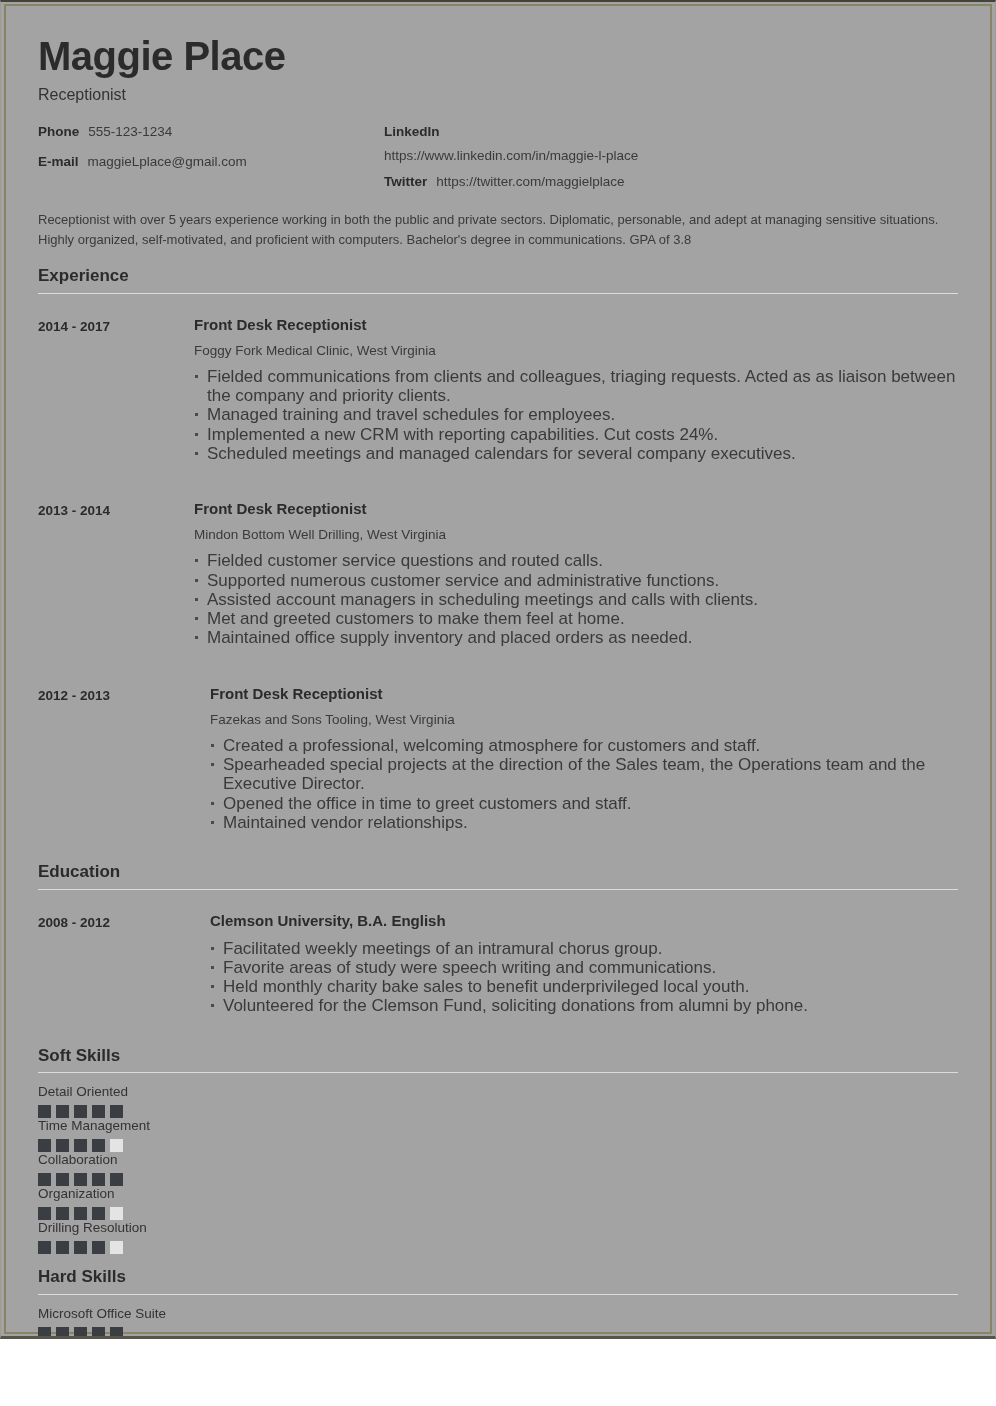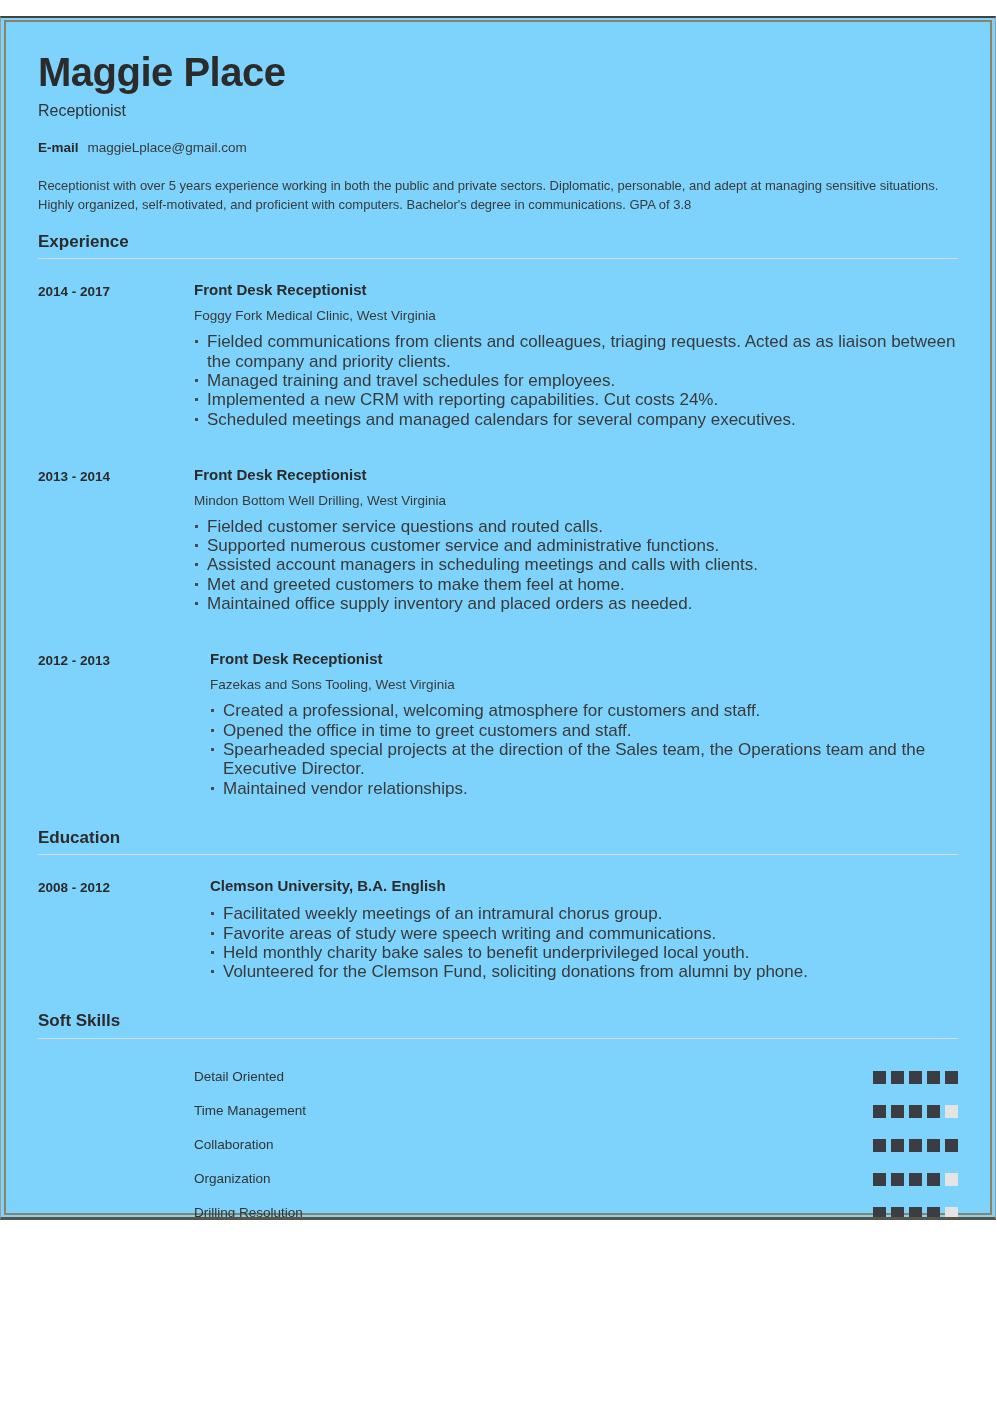--- a/index.html
+++ b/index.html
@@ -1,18 +1,18 @@
 <!DOCTYPE html>
 <html><head>
 <meta charset="utf-8">
 <style>
   html,body{margin:0;padding:0;background:#fff;}
   body{font-family:"Liberation Sans", sans-serif;color:#3a3a3a;}
   .page{
-    position:relative;width:996px;height:1204px;margin:16px auto;background:#7dd3fc;
+    position:relative;width:996px;height:1339px;margin:0 auto;background:#a3a3a3;
     box-sizing:border-box;overflow:hidden;
     border-top:2px solid #43433b;border-bottom:3px solid #55554a;
     border-left:1px solid #9c9c92;border-right:1px solid #9c9c92;
   }
   .frame{position:absolute;inset:2px 3px 2px 3px;border:2px solid #8a8467;pointer-events:none;}
   .content{position:relative;padding:32px 37px 0 37px;}
   h1.name{margin:0;font-size:40px;line-height:1.12;font-weight:700;color:#2b2b2b;letter-spacing:-.5px;}
   .subtitle{font-size:16px;color:#333;margin-top:7px;}
   .contact-grid{display:flex;margin-top:20px;}
   .contact-col.left{width:346px;flex:none;}
@@ -30,21 +30,21 @@
   .entry{display:flex;margin-bottom:37px;}
   .entry:last-child{margin-bottom:30px;gap:16px;}
   .entry-dates{width:156px;flex:none;font-weight:700;font-size:13.5px;color:#2b2b2b;padding-top:3px;}
   .entry-body{flex:1;}
   .entry-title{margin:0;font-size:15px;font-weight:700;color:#2b2b2b;line-height:1.2;}
   .entry-subtitle{font-size:13.5px;color:#3a3a3a;margin-top:9px;}
   ul.bullets{list-style:none;margin:9px 0 0 0;padding:0;}
   ul.bullets li{position:relative;padding-left:13px;font-size:17px;line-height:19.3px;color:#3a3a3a;}
   ul.bullets li::before{content:"";position:absolute;left:1px;top:8px;width:3px;height:3px;background:#4a4a4a;}
   .skill-rows{margin-top:11px;}
-  .skill-row{display:flex;align-items:flex-end;height:34px;}
+  .skill-row{display:flex;align-items:flex-start;height:34px;flex-direction:column;}
   .skill-spacer{width:156px;flex:none;}
   .skill-label{flex:1;font-size:13.5px;color:#333;}
   .skill-squares{display:flex;gap:5px;flex:none;}
   .sq{width:13px;height:13px;flex:none;}
   .sq.filled{background:#3a3d42;}
   .sq.empty{
     background-color:#e4e4e4;
     background-image:radial-gradient(#c0c0c0 22%, rgba(0,0,0,0) 23%);
     background-size:4px 4px;
   }
@@ -55,21 +55,32 @@
 <div class="page">
   <div class="frame"></div>
   <div class="content">
 
     <h1 class="name">Maggie Place</h1>
     <div class="subtitle">Receptionist</div>
 
     <div class="contact-grid">
       <div class="contact-col left">
         <div class="contact-row">
+          <span class="clabel">Phone</span><span class="cvalue">555-123-1234</span>
+        </div>
+        <div class="contact-row">
           <span class="clabel">E-mail</span><span class="cvalue">maggieLplace@gmail.com</span>
+        </div>
+      </div>
+      <div class="contact-col right">
+        <div class="contact-row stack" style="margin-bottom:10px;">
+          <span class="clabel">LinkedIn</span><span class="cvalue">https://www.linkedin.com/in/maggie-l-place</span>
+        </div>
+        <div class="contact-row">
+          <span class="clabel">Twitter</span><span class="cvalue">https://twitter.com/maggielplace</span>
         </div>
       </div>
     </div>
 
     <p class="summary">Receptionist with over 5 years experience working in both the public and private sectors. Diplomatic, personable, and adept at managing sensitive situations. Highly organized, self-motivated, and proficient with computers. Bachelor's degree in communications. GPA of 3.8</p>
 
     <div class="section">
       <h2 class="section-heading">Experience</h2>
       <div class="divider"></div>
       <div class="entries" id="experience-entries">
@@ -100,22 +111,22 @@
               </ul>
             </div>
           </div>
           <div class="entry">
             <div class="entry-dates">2012 - 2013</div>
             <div class="entry-body">
               <h3 class="entry-title">Front Desk Receptionist</h3>
               <div class="entry-subtitle">Fazekas and Sons Tooling, West Virginia</div>
               <ul class="bullets">
                 <li>Created a professional, welcoming atmosphere for customers and staff.</li>
+                <li>Spearheaded special projects at the direction of the Sales team, the Operations team and the Executive Director.</li>
                 <li>Opened the office in time to greet customers and staff.</li>
-                <li>Spearheaded special projects at the direction of the Sales team, the Operations team and the Executive Director.</li>
                 <li>Maintained vendor relationships.</li>
               </ul>
             </div>
           </div>
         </div>
     </div>
 
     <div class="section">
       <h2 class="section-heading">Education</h2>
       <div class="divider"></div>

